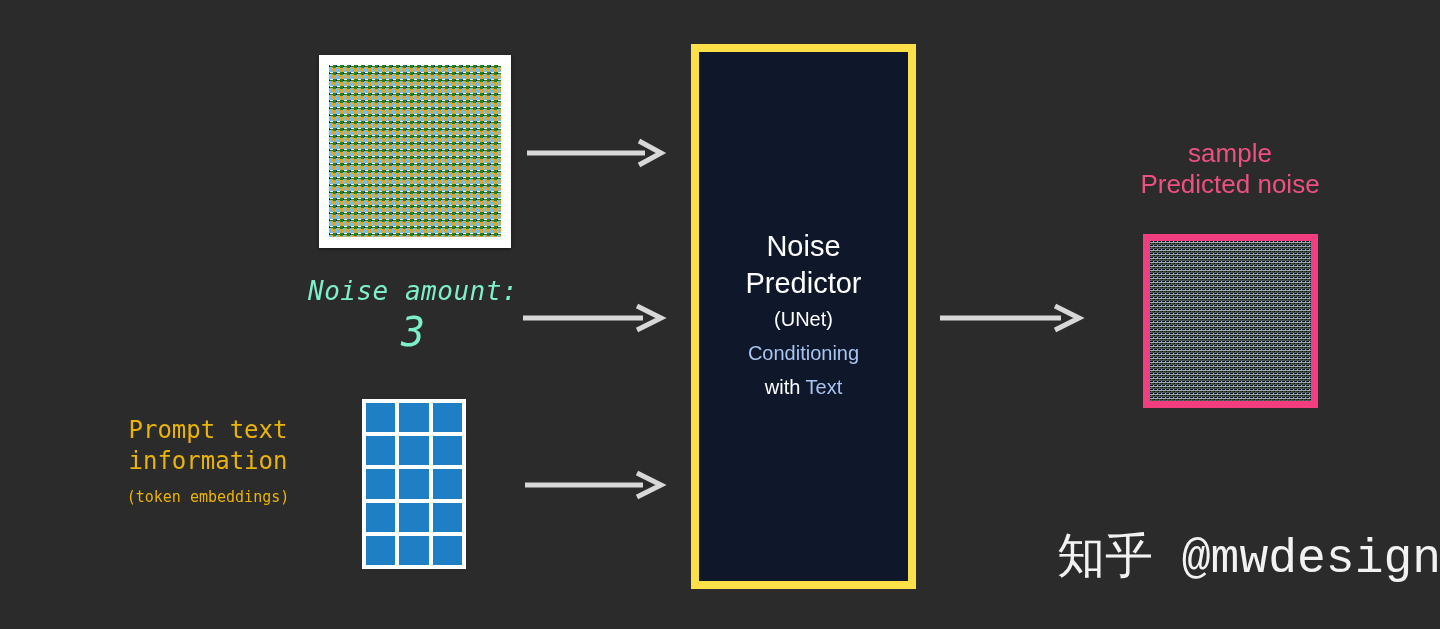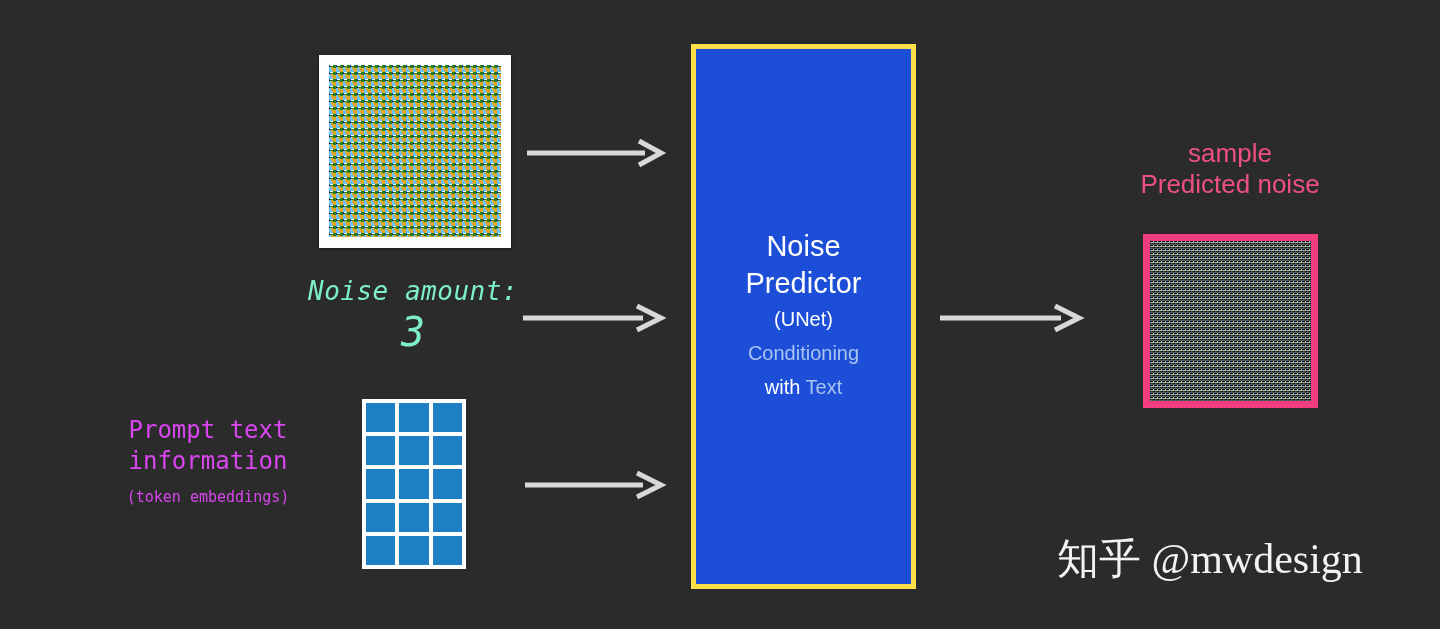--- a/index.html
+++ b/index.html
@@ -68,21 +68,21 @@
     line-height: 46px;
     margin-top: 2px;
   }
 
   
   #prompt-text-block {
     left: 62px;
     top: 415px;
     width: 292px;
     text-align: center;
-    color: #d946ef;
+    color: #eab308;
   }
   #prompt-line-1, #prompt-line-2 {
     font-size: 24px;
     line-height: 31px;
     white-space: pre;
   }
   #prompt-line-3 {
     font-size: 15px;
     line-height: 27px;
     white-space: pre;
@@ -108,22 +108,22 @@
   
   .arrow { height: 30px; }
   .arrow svg { display: block; overflow: visible; }
 
   
   #unet-box {
     left: 691px;
     top: 44px;
     width: 225px;
     height: 545px;
-    background: #1d4ed8;
-    border: 5px solid #fde047;
+    background: #0f172a;
+    border: 8px solid #fde047;
     box-sizing: border-box;
     display: flex;
     align-items: center;
     justify-content: center;
   }
   #unet-text {
     text-align: center;
     color: #ffffff;
     padding-bottom: 2px;
   }
@@ -163,24 +163,24 @@
       repeating-linear-gradient(-49deg, rgba(0,0,0,0.55) 0 1px, rgba(255,255,255,0.35) 1px 2px, rgba(150,120,70,0.4) 2px 3px);
     background-size: 4px 4px, 3px 3px, 4px 4px, 3px 3px;
     filter: saturate(0.95) brightness(0.78) contrast(1.25);
   }
 
   
   #watermark {
     left: 1057px;
     top: 533px;
     color: #f2f2f2;
-    font-size: 42px;
+    font-size: 48px;
     line-height: 52px;
     white-space: pre;
-    font-family: Liberation Serif, serif;
+    font-family: Liberation Mono, monospace;
   }
 </style>
 </head>
 <body>
 
 <div id="canvas">
 
   <div class="abs" id="input-noise-frame">
     <div id="input-noise-image"></div>
   </div>

